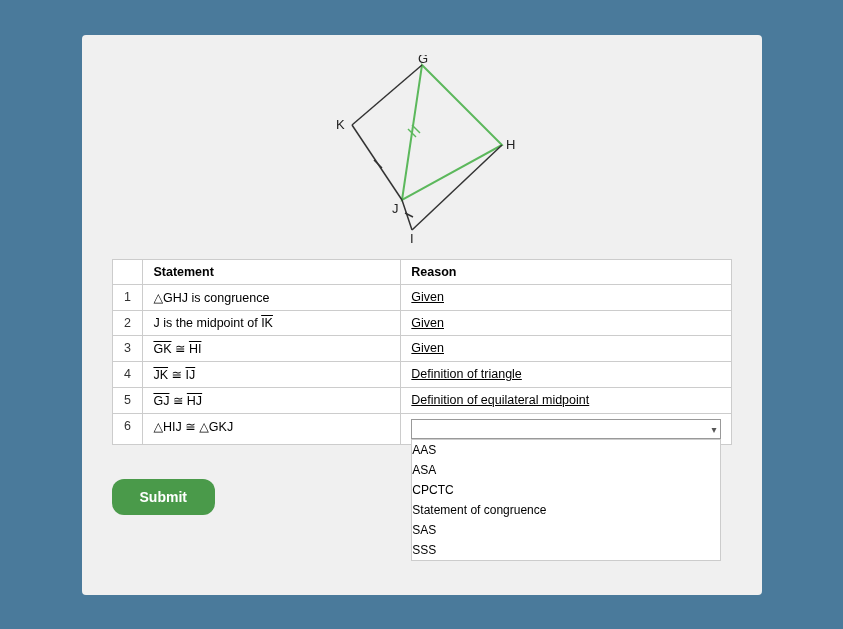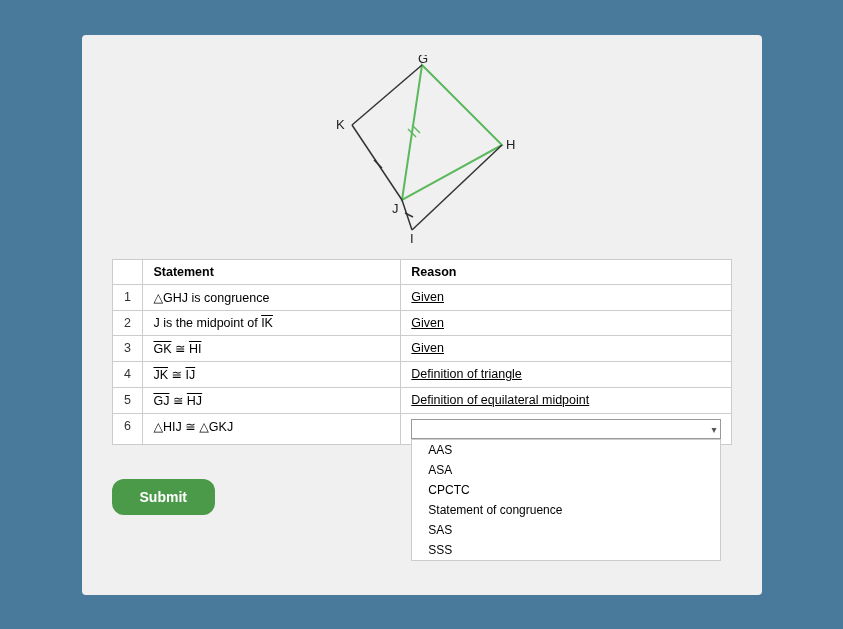--- a/index.html
+++ b/index.html
@@ -84,21 +84,21 @@
       position: absolute;
       left: 0;
       top: 100%;
       width: 100%;
       background: #fff;
       border: 1px solid #ccc;
       z-index: 10;
       font-size: 12px;
     }
     .dropdown-list div {
-      padding: 3px 16px;
+      padding: 3px 0;
       cursor: pointer;
     }
     .submit-btn {
       background: #4a9a4a;
       color: #fff;
       border: none;
       padding: 10px 28px;
       font-size: 14px;
       font-weight: bold;
       border-radius: 12px;

